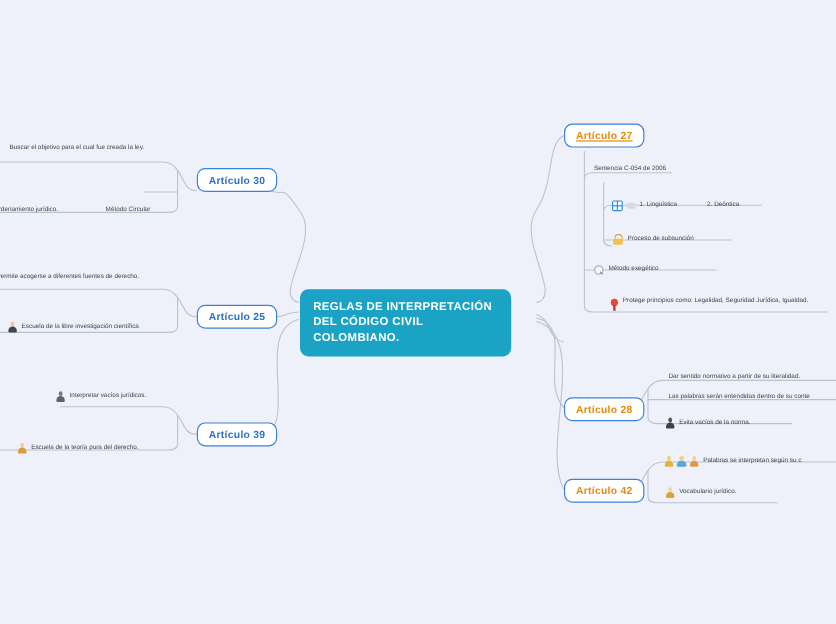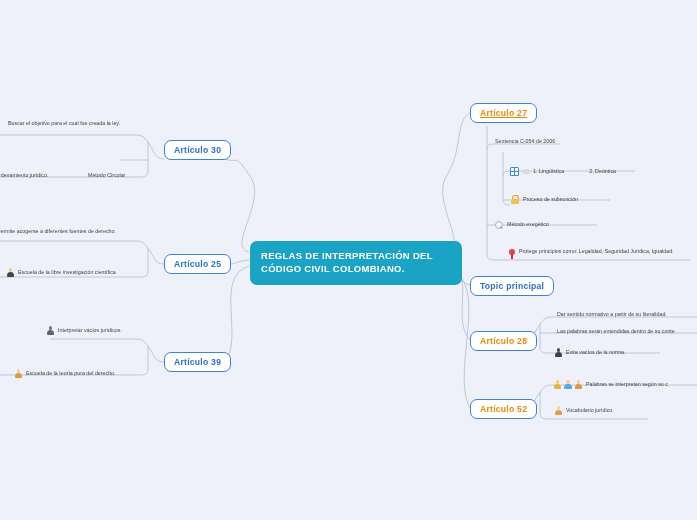--- a/index.html
+++ b/index.html
@@ -180,21 +180,21 @@
       <path d="M136,241 L0,241"></path>
       <path d="M140,277 L0,277"></path>
 
       <path d="M164,362 C154,362 154,354 148,346 C144,340 140,339 136,339"></path>
       <path d="M148,346 L148,370 C148,374 144,375 140,375"></path>
       <path d="M136,339 L50,339"></path>
       <path d="M140,375 L0,375"></path>
     </g>
   </svg>
 
-  <div class="central" style="left:250px;top:241px;width:212px;">REGLAS DE INTERPRETACIÓN DEL CÓDIGO CIVIL COLOMBIANO.</div>
+  <div class="central" style="left:250px;top:241px;width:176px;">REGLAS DE INTERPRETACIÓN DEL CÓDIGO CIVIL COLOMBIANO.</div>
 
   <div class="node" style="left:470px;top:103px;text-decoration:underline;">Artículo 27</div>
 
   <div class="leaf" style="left:495px;top:138px;">
     <span class="leaf-text">Sentencia C-054 de 2006</span>
   </div>
 
   <div class="leaf" style="left:510px;top:167px;">
     <span class="ic ic-grid">
         <i></i>
@@ -224,41 +224,40 @@
   </div>
 
   <div class="leaf wrap" style="left:508px;top:248px;width:178px;align-items:flex-start;">
     <span class="ic ic-pin" style="margin-top:0.5px;">
         <span class="head"></span>
         <span class="tail"></span>
       </span>
     <span class="leaf-text">Protege principios como: Legalidad, Seguridad Jurídica, Igualdad.</span>
   </div>
 
-  <div class="node blue" style="left:470px;top:276px;">Topic principal</div>
 
   <div class="node" style="left:470px;top:331px;">Artículo 28</div>
 
   <div class="leaf" style="left:557px;top:311px;">
     <span class="leaf-text">Dar sentido normativo a partir de su literalidad.</span>
   </div>
 
   <div class="leaf" style="left:557px;top:328px;">
     <span class="leaf-text">Las palabras serán entendidas dentro de su conte</span>
   </div>
 
   <div class="leaf" style="left:554px;top:348px;">
     <span class="ic ic-person p-dark">
         <span class="head"></span>
         <span class="body"></span>
       </span>
     <span class="leaf-text">Evita vacíos de la norma.</span>
   </div>
 
-  <div class="node" style="left:470px;top:399px;">Artículo 52</div>
+  <div class="node" style="left:470px;top:399px;">Artículo 42</div>
 
   <div class="leaf" style="left:553px;top:380px;">
     <span class="ic-group">
       <span class="ic ic-person p-yellow">
           <span class="head"></span>
           <span class="body"></span>
         </span>
       <span class="ic ic-person p-blue">
           <span class="head"></span>
           <span class="body"></span>

